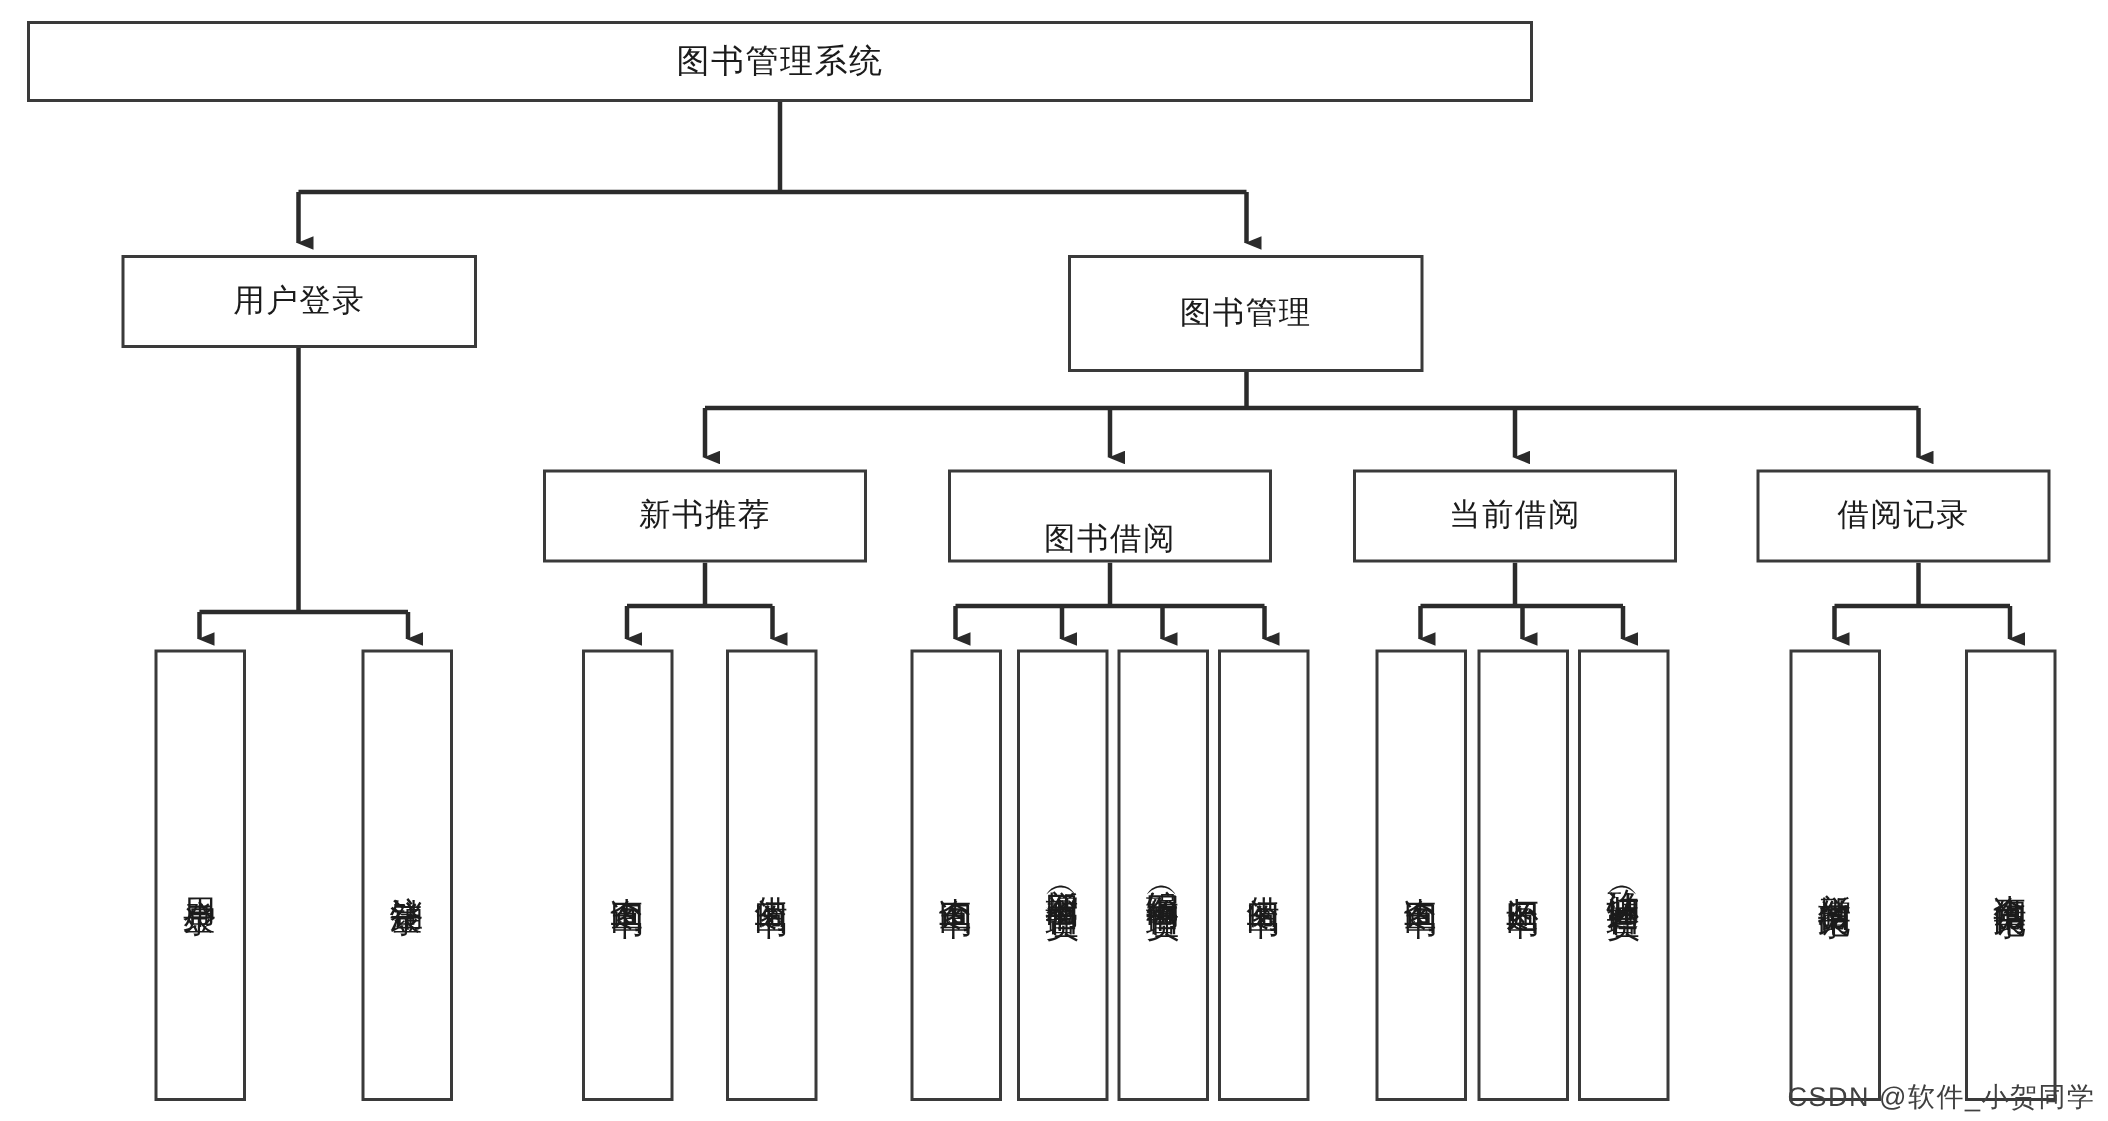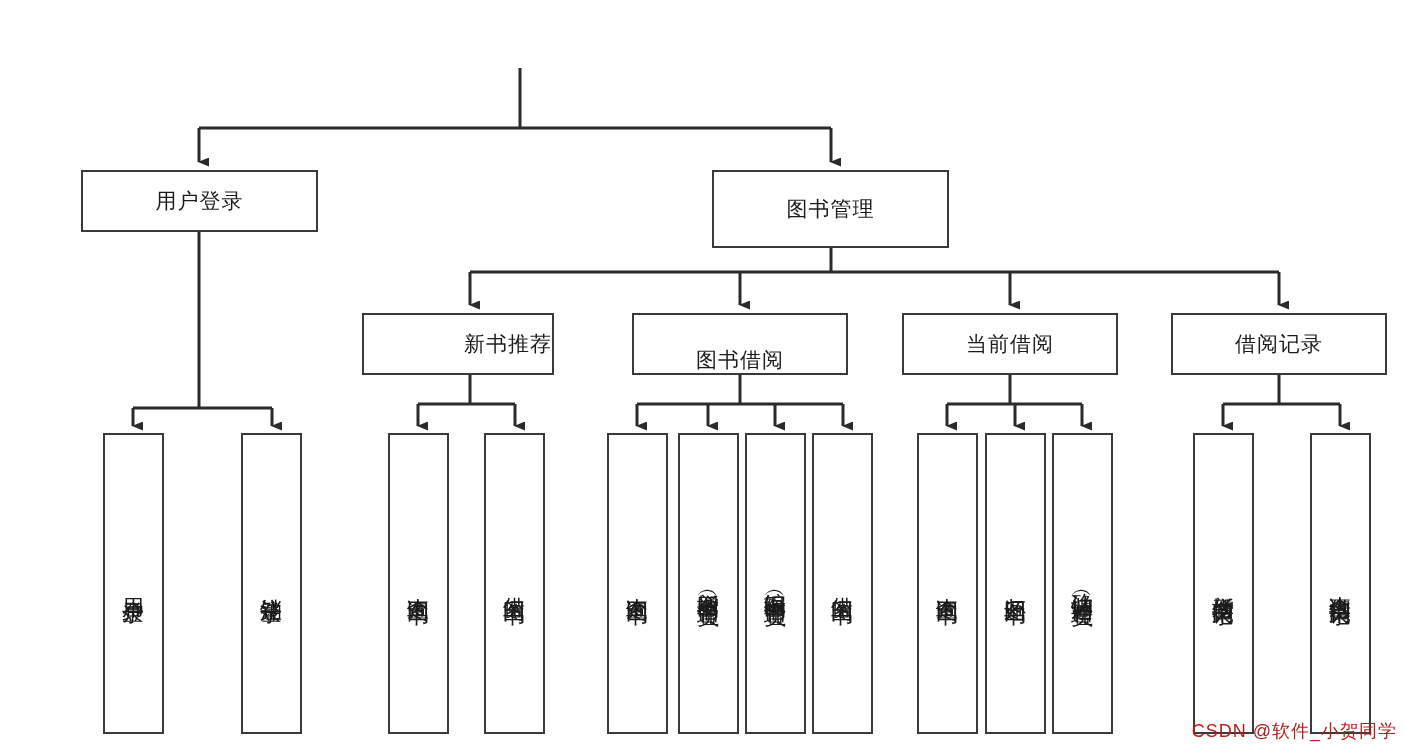--- a/index.html
+++ b/index.html
@@ -55,21 +55,21 @@
     line-height:1.05;
     letter-spacing:2px;
     white-space:nowrap;
     max-height:100%;
   }
   #watermark{
     position:absolute;
     right:8px;
     bottom:4px;
     font-size:18px;
-    color:#b91c1c;
+    color:#404040;
     letter-spacing:1px;
     z-index:5;
     white-space:nowrap;
     user-select:none;
   }
 </style>
 </head>
 <body>
 
 <div id="canvas">
@@ -118,38 +118,41 @@
       <path d="M1015,404 L1015,426" marker-end="url(#arw)"></path>
       <path d="M1082,404 L1082,426" marker-end="url(#arw)"></path>
 
       <path d="M1279,375 L1279,404"></path>
       <path d="M1223,404 L1340,404"></path>
       <path d="M1223,404 L1223,426" marker-end="url(#arw)"></path>
       <path d="M1340,404 L1340,426" marker-end="url(#arw)"></path>
     </g>
   </svg>
 
+  <div class="node root" style="left:18px; top:14px; width:1004px; height:54px;">
+    <span class="label">图书管理系统</span>
+  </div>
 
   <div class="node" style="left:81px; top:170px; width:237px; height:62px;">
     <span class="label">用户登录</span>
   </div>
   <div class="node" style="left:712px; top:170px; width:237px; height:78px;">
     <span class="label">图书管理</span>
   </div>
 
-  <div class="node" style="left:362px; top:313px; width:192px; height:62px;justify-content:flex-end;">
+  <div class="node" style="left:362px; top:313px; width:216px; height:62px;">
     <span class="label">新书推荐</span>
   </div>
   <div class="node" style="left:632px; top:313px; width:216px; height:62px;align-items:flex-end;">
     <span class="label">图书借阅</span>
   </div>
   <div class="node" style="left:902px; top:313px; width:216px; height:62px;">
     <span class="label">当前借阅</span>
   </div>
-  <div class="node" style="left:1171px; top:313px; width:216px; height:62px;">
+  <div class="node" style="left:1171px; top:313px; width:196px; height:62px;">
     <span class="label">借阅记录</span>
   </div>
 
   <div class="node leaf" style="left:103px; top:433px; width:61px; height:301px;">
     <span class="label">用户登录</span>
   </div>
   <div class="node leaf" style="left:241px; top:433px; width:61px; height:301px;">
     <span class="label">注销登录</span>
   </div>
 

